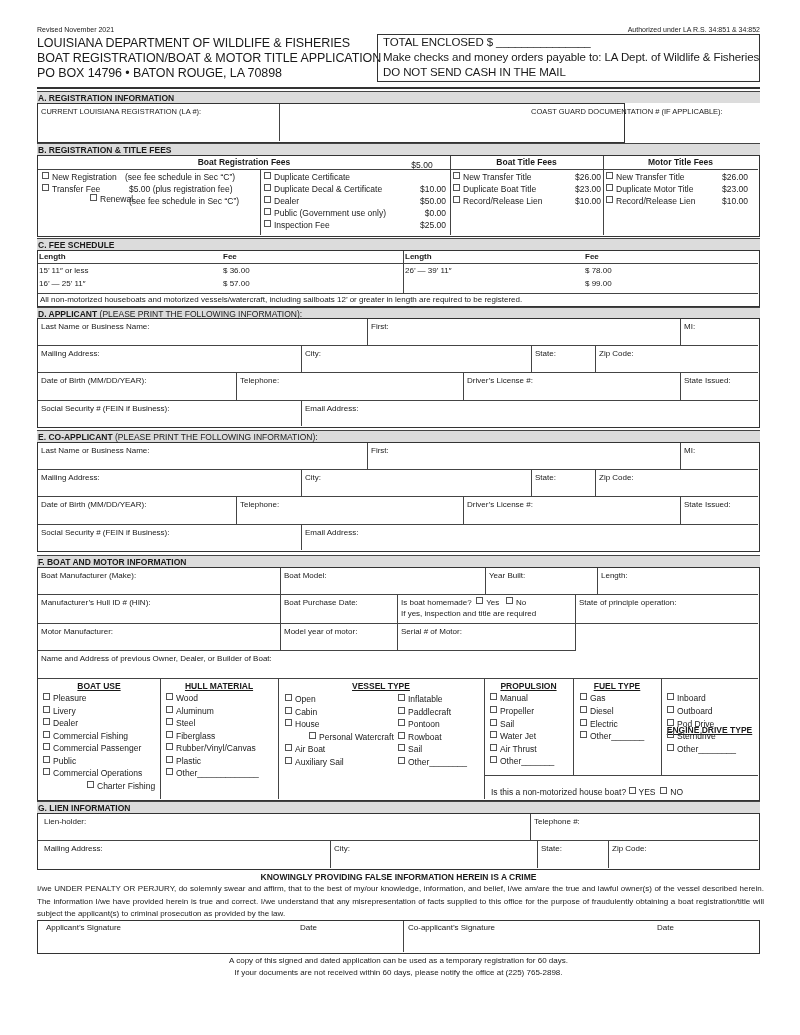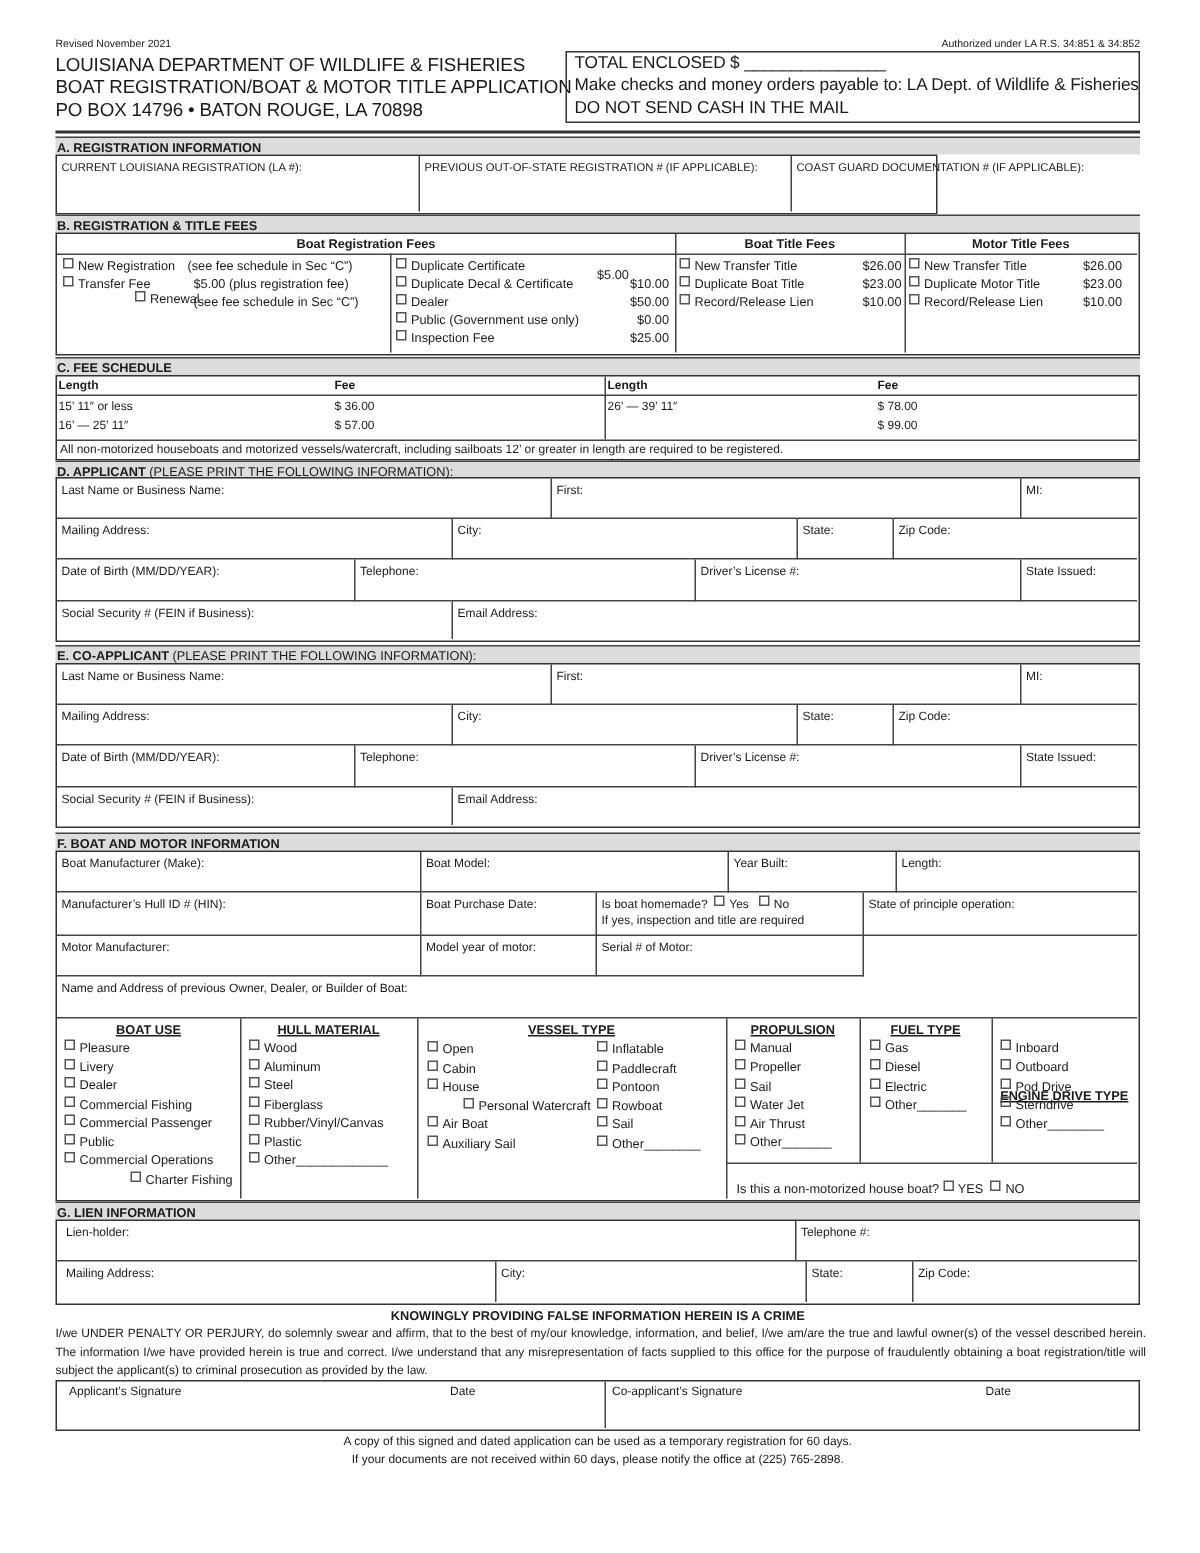--- a/index.html
+++ b/index.html
@@ -38,21 +38,20 @@
 <div class="box" style="left:377px;top:34px;width:383px;height:48px;padding:0 0 0 5px;">
   <div class="hdr-line" style="font-size:11.5px;line-height:15px;">TOTAL ENCLOSED $ _______________</div>
   <div class="hdr-line" style="font-size:11.5px;line-height:15px;">Make checks and money orders payable to: LA Dept. of Wildlife &amp; Fisheries</div>
   <div class="hdr-line" style="font-size:11.5px;line-height:15px;">DO NOT SEND CASH IN THE MAIL</div>
 </div>
 <div class="hline" style="left:37px;top:87px;width:723px;height:1.5px;background:#333;"></div>
 
 <div class="sec" style="top:91px;">A. REGISTRATION INFORMATION</div>
 <div class="box" style="left:37px;top:103px;width:588px;height:40px;">
   <div class="cell nb" style="left:0;top:0;width:242px;height:37px;font-size:7.5px;">CURRENT LOUISIANA REGISTRATION (LA #):</div>
-  <div class="cell nb" style="left:242px;top:0;width:248px;height:37px;font-size:7.5px;">PREVIOUS OUT-OF-STATE REGISTRATION # (IF APPLICABLE):</div>
   <div class="cell nb nr" style="left:490px;top:0;width:230px;height:37px;font-size:7.5px;">COAST GUARD DOCUMENTATION # (IF APPLICABLE):</div>
 </div>
 
 <div class="sec" style="top:143px;">B. REGISTRATION &amp; TITLE FEES</div>
 <div class="box" style="left:37px;top:155px;width:723px;height:82px;">
   <div class="vline" style="left:412px;top:0;height:79px;"></div>
   <div class="vline" style="left:565px;top:0;height:79px;"></div>
   <div class="vline" style="left:222px;top:13px;height:66px;"></div>
   <div class="hline" style="left:0;top:13px;width:720px;"></div>
   <div class="t tb center" style="left:0;top:0;width:412px;">Boat Registration Fees</div>
@@ -60,21 +59,21 @@
   <div class="t tb center" style="left:565px;top:0;width:155px;">Motor Title Fees</div>
 
   <div class="t" style="left:4px;top:15px;"><span class="cb"></span><span>New Registration</span></div>
   <div class="t" style="left:87px;top:15px;">(see fee schedule in Sec “C”)</div>
   <div class="t" style="left:4px;top:27px;"><span class="cb"></span><span>Transfer Fee</span></div>
   <div class="t" style="left:91px;top:27px;">$5.00  (plus registration fee)</div>
   <div class="t" style="left:4px;top:37px;padding-left:48px;"><span class="cb"></span><span>Renewal</span></div>
   <div class="t" style="left:91px;top:39px;">(see fee schedule in Sec “C”)</div>
 
   <div class="t" style="left:226px;top:15px;"><span class="cb"></span><span>Duplicate Certificate</span></div>
-  <div class="t" style="left:360px;top:21px;width:48px;text-align:left;">$5.00</div>
+  <div class="t" style="left:360px;top:3px;width:48px;text-align:center;">$5.00</div>
   <div class="t" style="left:226px;top:27px;text-align:right;"><span class="cb"></span><span>Duplicate Decal &amp; Certificate</span></div>
   <div class="t" style="left:360px;top:27px;width:48px;text-align:right;">$10.00</div>
   <div class="t" style="left:226px;top:39px;"><span class="cb"></span><span>Dealer</span></div>
   <div class="t" style="left:360px;top:39px;width:48px;text-align:right;">$50.00</div>
   <div class="t" style="left:226px;top:51px;"><span class="cb"></span><span>Public (Government use only)</span></div>
   <div class="t" style="left:360px;top:51px;width:48px;text-align:right;">$0.00</div>
   <div class="t" style="left:226px;top:63px;"><span class="cb"></span><span>Inspection Fee</span></div>
   <div class="t" style="left:360px;top:63px;width:48px;text-align:right;">$25.00</div>
 
   <div class="t" style="left:415px;top:15px;"><span class="cb"></span><span>New Transfer Title</span></div>

